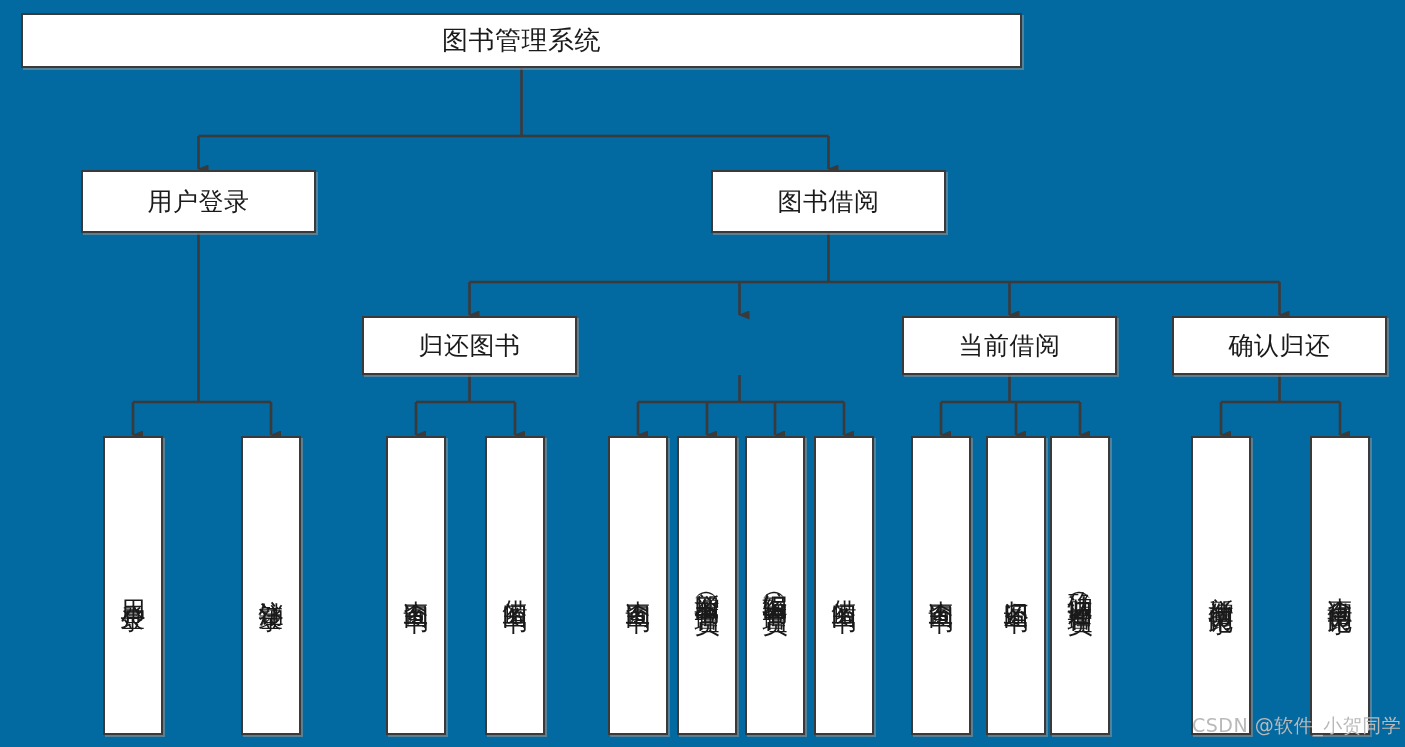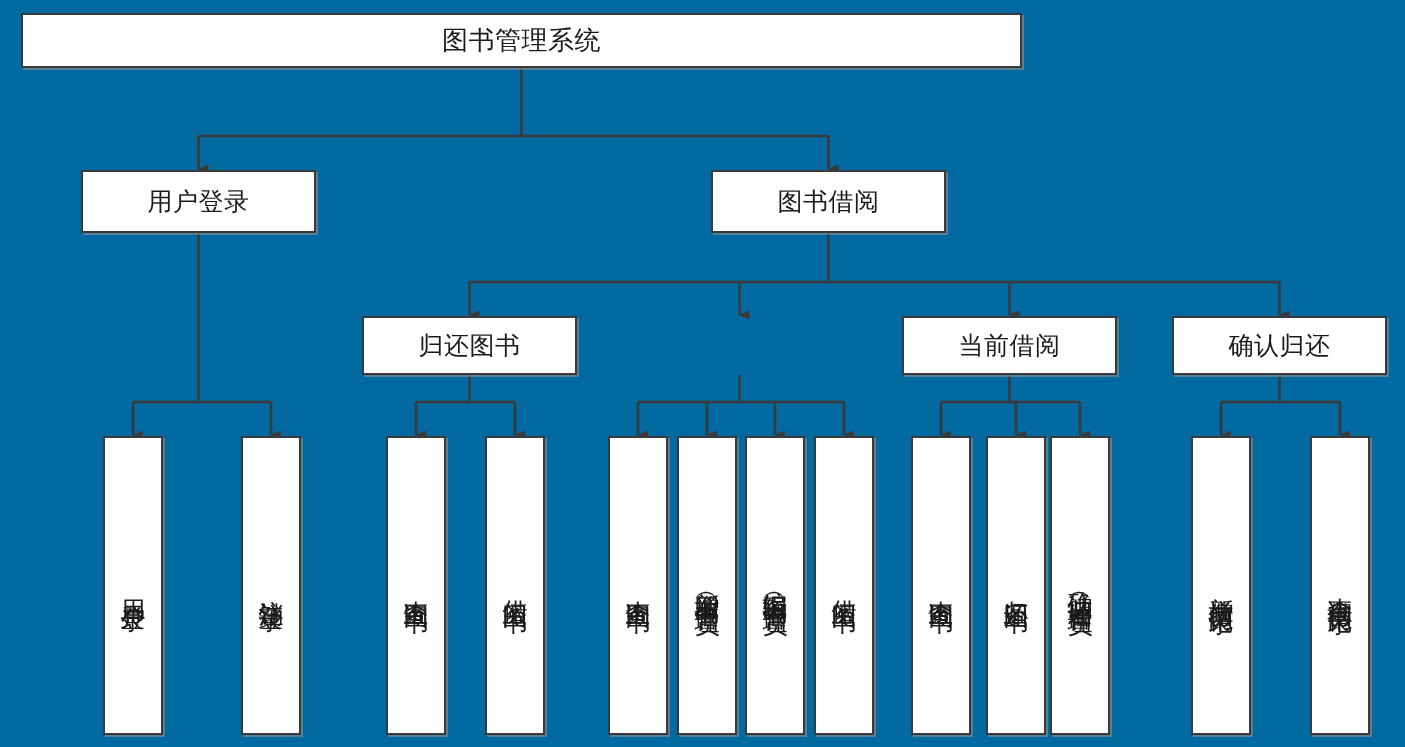--- a/index.html
+++ b/index.html
@@ -176,14 +176,15 @@
   <div class="node vert" style="left: 1050px; top: 436px; width: 60px; height: 299px;">
     <span class="node-label">确认归还（管理员）</span>
   </div>
   <div class="node vert" style="left: 1191px; top: 436px; width: 60px; height: 299px;">
     <span class="node-label">新增借阅记录</span>
   </div>
   <div class="node vert" style="left: 1310px; top: 436px; width: 60px; height: 299px;">
     <span class="node-label">查询借阅记录</span>
   </div>
 
+  <div class="watermark" style="left:1192px; top:713px;">CSDN @软件_小贺同学</div>
 
 </div>
 
 </body></html>

